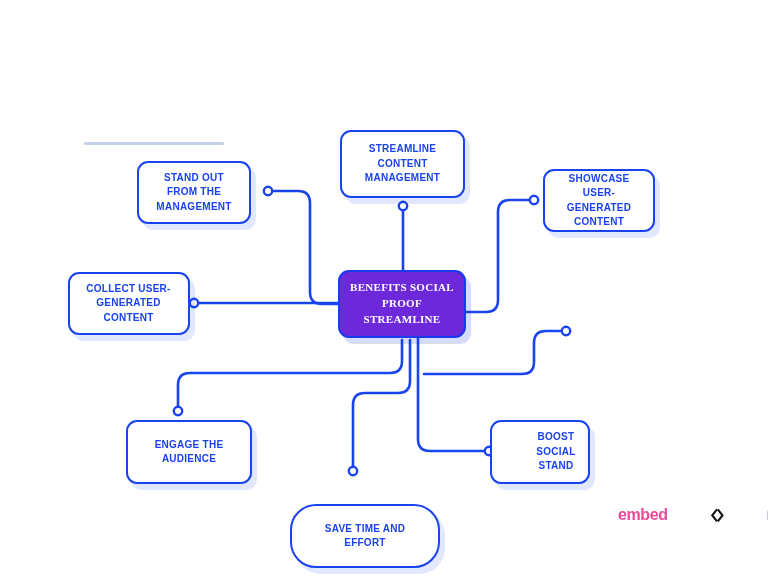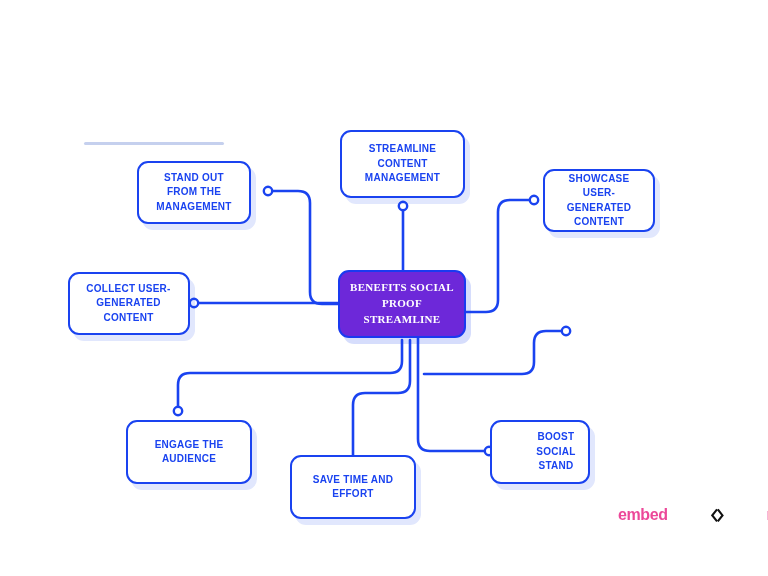--- a/index.html
+++ b/index.html
@@ -176,21 +176,21 @@
   </div>
 
 
   <div class="node" style="left:126px; top:420px; width:126px; height:64px;">
     <div>
       <span>ENGAGE THE</span>
       <span>AUDIENCE</span>
     </div>
   </div>
 
-  <div class="node" style="left:290px; top:455px; width:126px; height:64px;">
+  <div class="node" style="left:290px; top:504px; width:150px; height:64px;border-radius:26px;">
     <div>
       <span>SAVE TIME AND</span>
       <span>EFFORT</span>
     </div>
   </div>
 
   <div class="node" style="left:490px; top:420px; width:100px; height:64px;padding-left:40px;">
     <div>
       <span>BOOST SOCIAL</span>
       <span>STAND</span>

